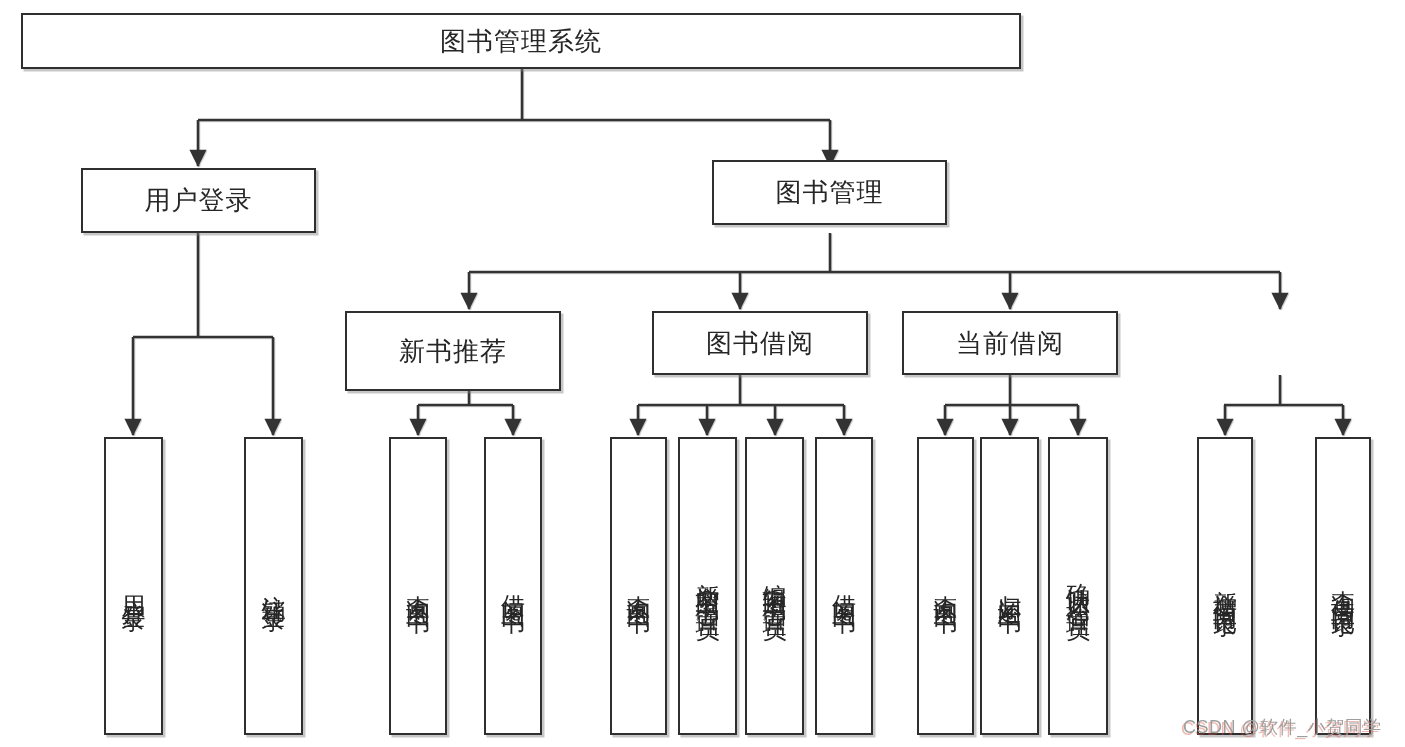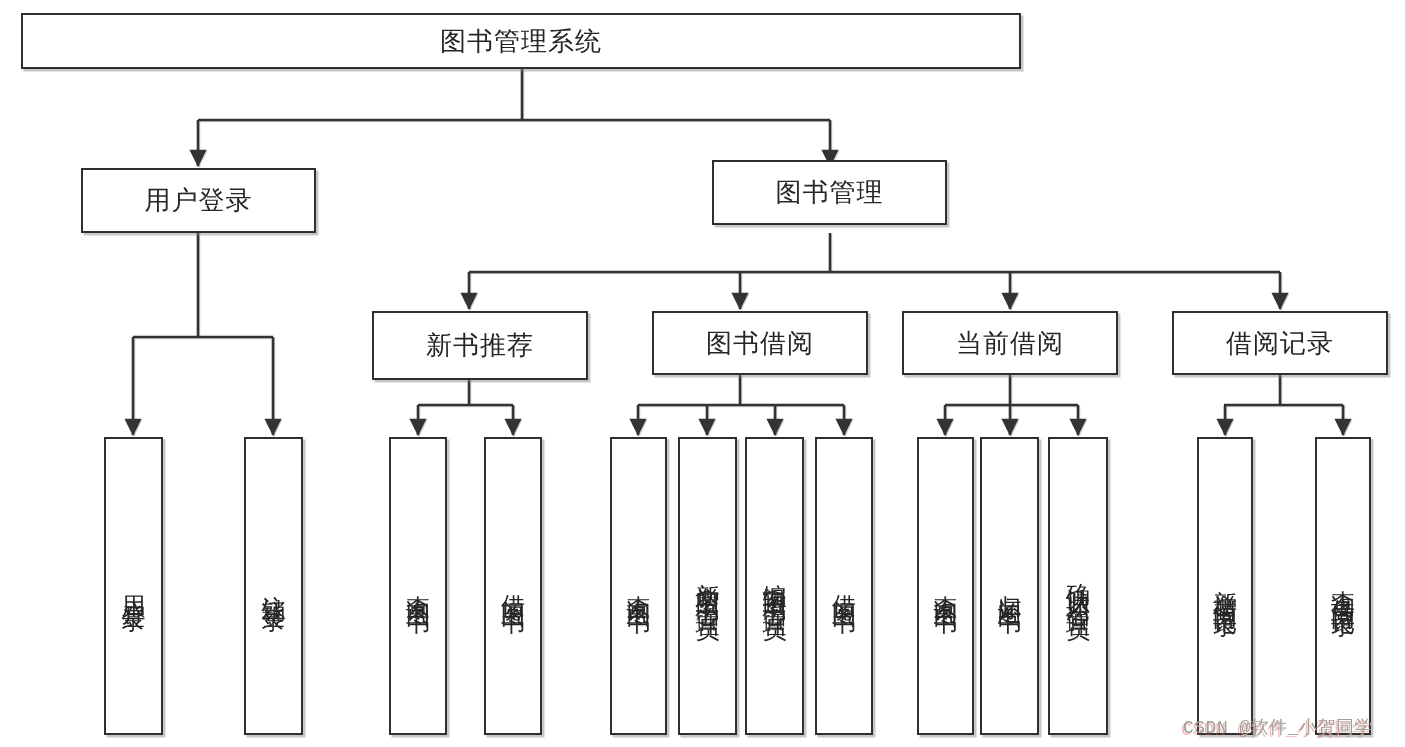--- a/index.html
+++ b/index.html
@@ -53,21 +53,20 @@
   }
   #watermark {
     position: absolute;
     left: 1183px;
     top: 715px;
     font-size: 18px;
     letter-spacing: 0.5px;
     color: #9e9e9e;
     text-shadow: -2px 2px 0px rgba(217,83,63,0.40);
     white-space: nowrap;
-    font-family: Liberation Mono, monospace;
   }
 </style>
 </head>
 <body>
 
 <div id="canvas">
 
   <svg id="wires" width="1405" height="747" viewBox="0 0 1405 747">
     <defs>
       <marker id="arw" viewBox="0 0 10 10" refX="9.4" refY="5" markerWidth="7.4" markerHeight="6.6" orient="auto" markerUnits="strokeWidth">
@@ -103,24 +102,23 @@
     <path class="line" marker-end="url(#arw)" d="M1078,405 V435"></path>
     <path class="line" marker-end="url(#arw)" d="M1225,405 V435"></path>
     <path class="line" marker-end="url(#arw)" d="M1343,405 V435"></path>
   </svg>
 
   <div class="node h-node" style="left:21px; top:13px; width:1000px; height:56px;">图书管理系统</div>
 
   <div class="node h-node" style="left:81px; top:168px; width:235px; height:65px;">用户登录</div>
   <div class="node h-node" style="left:712px; top:160px; width:235px; height:65px;">图书管理</div>
 
-  <div class="node h-node" style="left:372px; top:311px; width:216px; height:69px;font-family:Liberation Serif, serif;">新书推荐</div>
+  <div class="node h-node" style="left:345px; top:311px; width:216px; height:80px;font-family:Liberation Serif, serif;">新书推荐</div>
   <div class="node h-node" style="left:652px; top:311px; width:216px; height:64px;">图书借阅</div>
   <div class="node h-node" style="left:902px; top:311px; width:216px; height:64px;">当前借阅</div>
-  <div class="node h-node" style="left:1172px; top:311px; width:216px; height:64px;">借阅记录</div>
 
   <div class="node v-node" style="left:104px; width:59px;">用户登录</div>
   <div class="node v-node" style="left:244px; width:59px;">注销登录</div>
   <div class="node v-node" style="left:389px; width:58px;">查询图书</div>
   <div class="node v-node" style="left:484px; width:58px;">借阅图书</div>
   <div class="node v-node" style="left:610px; width:57px;">查询图书</div>
   <div class="node v-node" style="left:678px; width:59px;">新增图书（管理员）</div>
   <div class="node v-node" style="left:745px; width:59px;">编辑图书（管理员）</div>
   <div class="node v-node" style="left:815px; width:58px;">借阅图书</div>
   <div class="node v-node" style="left:917px; width:57px;">查询图书</div>

